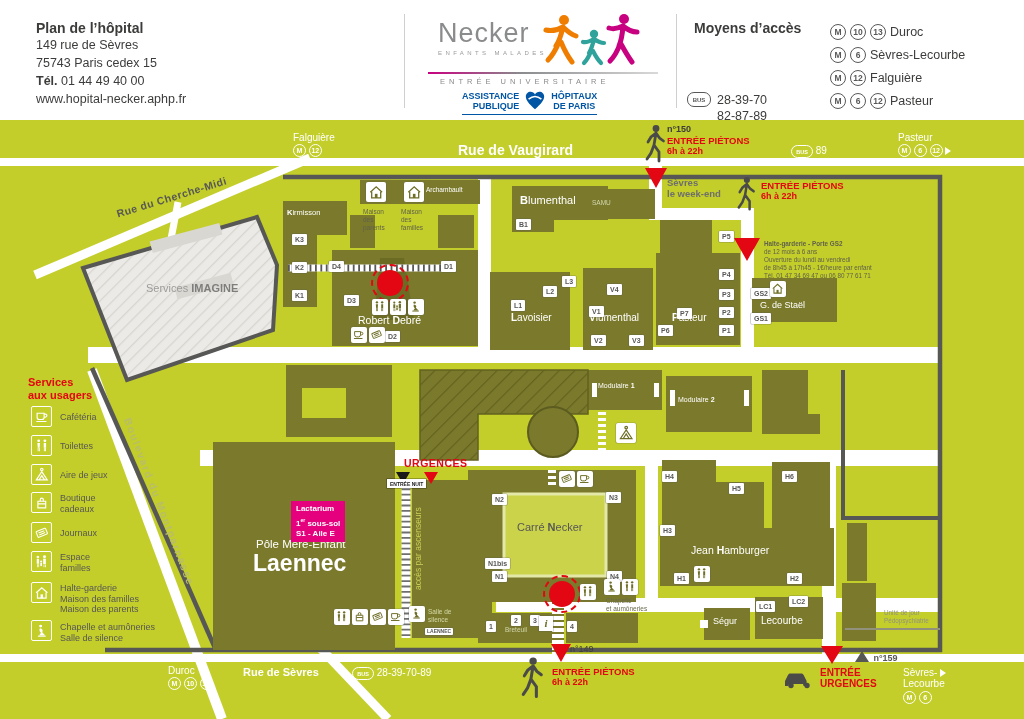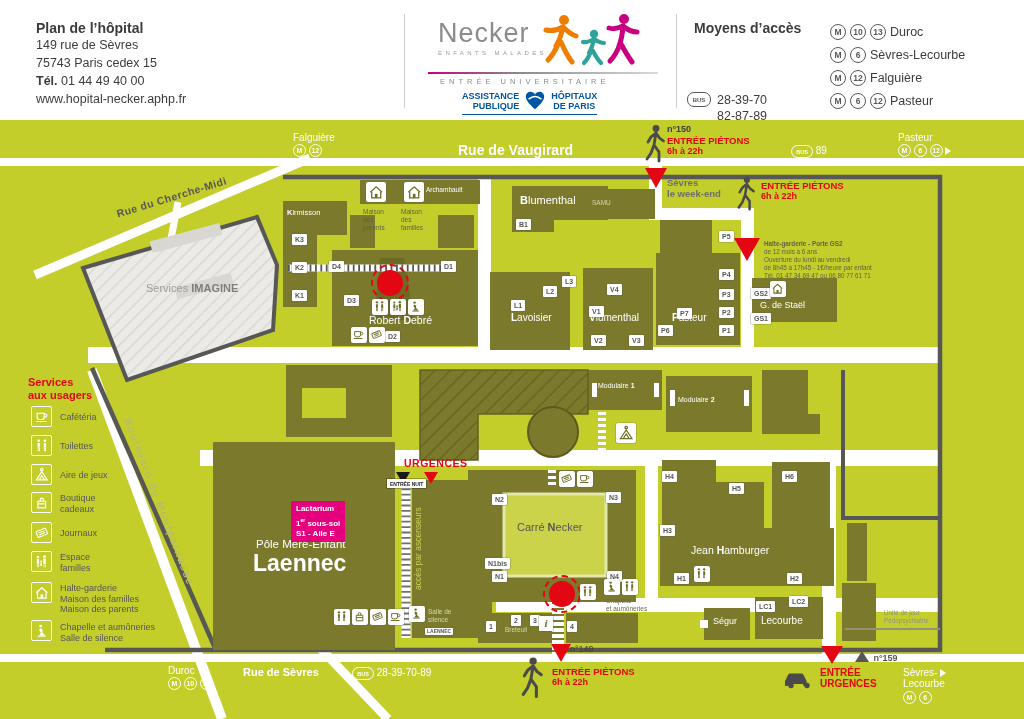--- a/index.html
+++ b/index.html
@@ -404,21 +404,21 @@
       </div>
     <div class="dot" style="left:543px;top:455px;">
         <i></i>
       </div>
 
     <div>
         <div class="bname" style="left: 287px; top: 88px; font-size: 7.5px;"><span></span><b>K</b><span>irmisson</span></div>
         <div class="bname" style="left: 426px; top: 66px; font-size: 6.5px;"><span>Archambault</span><b></b><span></span></div>
         <div class="bname" style="left: 520px; top: 74px; font-size: 11px;"><span></span><b>B</b><span>lumenthal</span></div>
         <div class="bname muted" style="left: 592px; top: 79px; font-size: 6.5px;"><span>SAMU</span><b></b><span></span></div>
-        <div class="bname" style="left: 369px; top: 194px; font-size: 10.5px;"><span>Robert </span><b>D</b><span>ebré</span></div>
+        <div class="bname" style="left: 358px; top: 194px; font-size: 10.5px;"><span>Robert </span><b>D</b><span>ebré</span></div>
         <div class="bname" style="left: 511px; top: 192px; font-size: 10px;"><span></span><b>L</b><span>avoisier</span></div>
         <div class="bname" style="left: 589px; top: 192px; font-size: 10px;"><span></span><b>V</b><span>lumenthal</span></div>
         <div class="bname" style="left: 672px; top: 192px; font-size: 10px;"><span></span><b>P</b><span>asteur</span></div>
         <div class="bname" style="left: 760px; top: 180px; font-size: 9px;"><span>G. de Staël</span><b></b><span></span></div>
         <div class="bname" style="left: 598px; top: 262px; font-size: 7px;"><span>Modulaire </span><b>1</b><span></span></div>
         <div class="bname" style="left: 678px; top: 276px; font-size: 7px;"><span>Modulaire </span><b>2</b><span></span></div>
         <div class="bname dark" style="left: 517px; top: 401px; font-size: 11px;"><span>Carré </span><b>N</b><span>ecker</span></div>
         <div class="bname" style="left: 691px; top: 424px; font-size: 10.5px;"><span>Jean </span><b>H</b><span>amburger</span></div>
         <div class="bname" style="left: 713px; top: 496px; font-size: 9px;"><span>Ségur</span><b></b><span></span></div>
         <div class="bname" style="left: 761px; top: 495px; font-size: 10px;"><span>Lecourbe</span><b></b><span></span></div>

